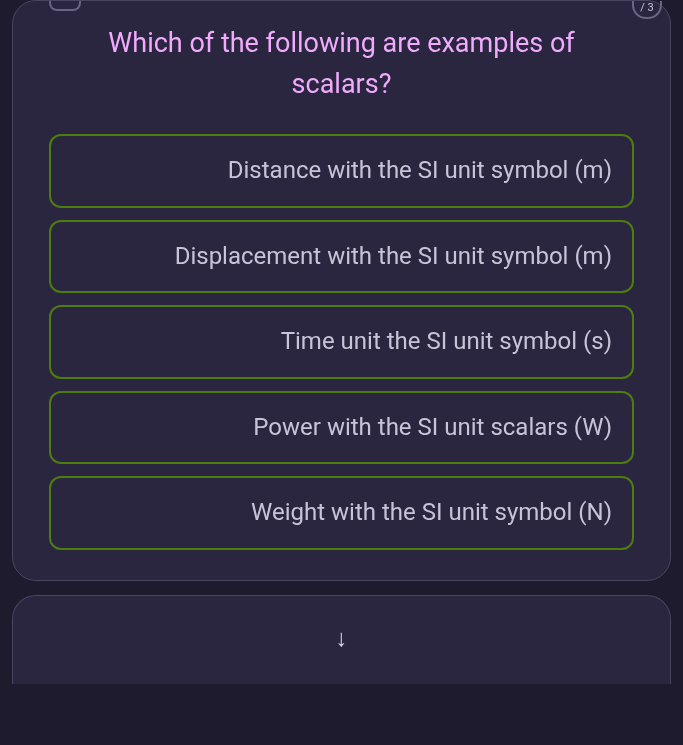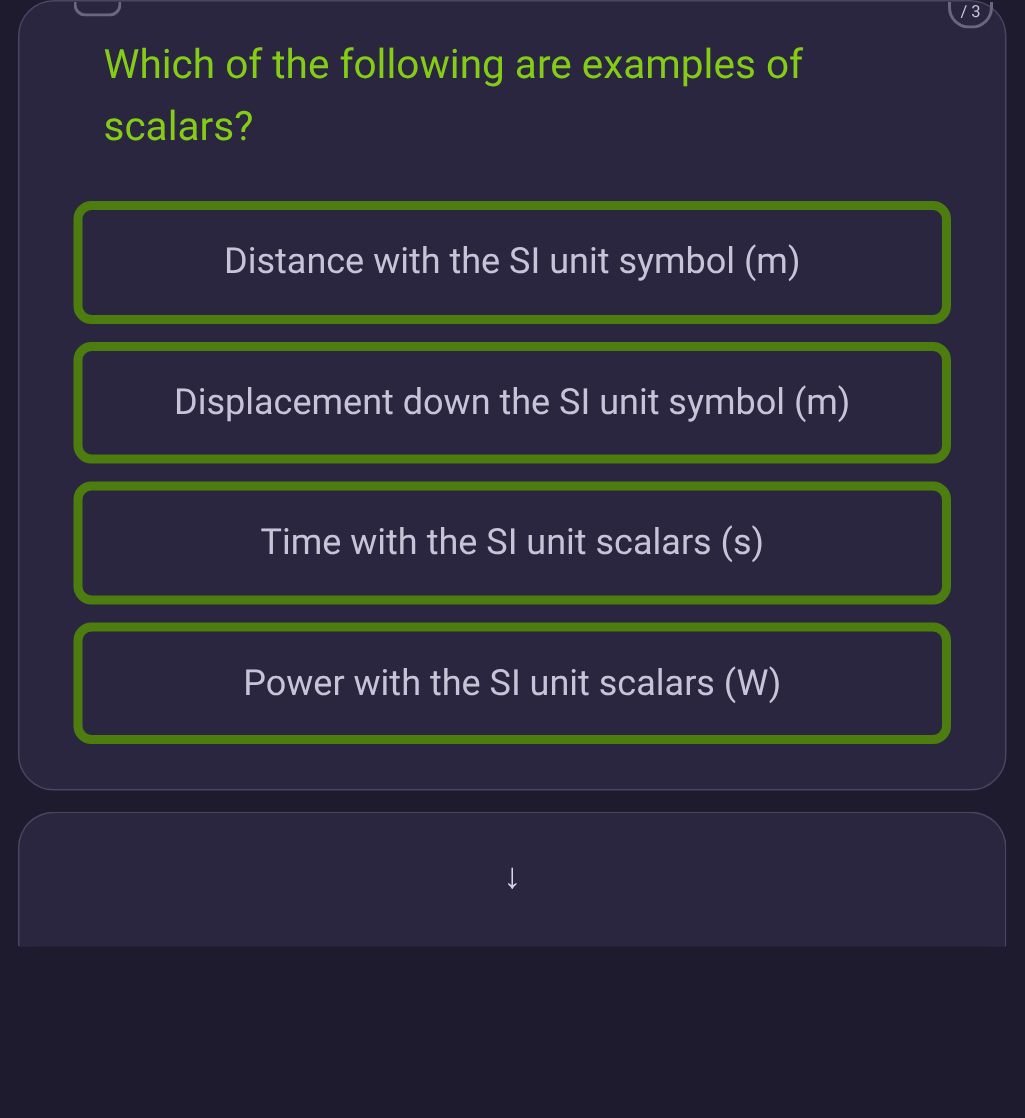--- a/index.html
+++ b/index.html
@@ -50,36 +50,37 @@
       border-top: none;
       border-radius: 0 0 14px 14px;
       display: flex;
       align-items: flex-start;
       justify-content: center;
       color: #c8c4d8;
       font-size: 11px;
       padding-top: 0;
     }
     .question {
-      color: #84cc16;
+      color: #f0abfc;
       font-size: 27px;
+      text-align: center;
       margin: 2px 20px 30px 20px;
       line-height: 1.5;
       font-weight: 400;
     }
     .options {
       display: flex;
       flex-direction: column;
       gap: 12px;
     }
     .option {
-      border: 6px solid #4d7c0f;
+      border: 2px solid #4d7c0f;
       border-radius: 12px;
       padding: 18px 20px;
-      text-align: center;
+      text-align: right;
       color: #c8c4d8;
       font-size: 24px;
       cursor: pointer;
       background: transparent;
       line-height: 1.4;
       font-weight: 400;
     }
     .scroll-prompt {
       margin: 14px 12px 0 12px;
       border: 1px solid #4a4560;
@@ -105,21 +106,22 @@
 <body>
 
 <div class="container">
   <div class="top-row">
     <div class="checkbox"></div>
     <div class="counter">/ 3</div>
   </div>
   <div class="question">Which of the following are examples of scalars?</div>
   <div class="options">
     <div class="option">Distance with the SI unit symbol (m)</div>
-    <div class="option">Displacement down the SI unit symbol (m)</div>
-    <div class="option">Time with the SI unit scalars (s)</div>
+    <div class="option">Displacement with the SI unit symbol (m)</div>
+    <div class="option">Time unit the SI unit symbol (s)</div>
     <div class="option">Power with the SI unit scalars (W)</div>
+    <div class="option">Weight with the SI unit symbol (N)</div>
   </div>
 </div>
 
 <div class="scroll-prompt">
   <span class="arrow-down">↓</span>
 </div>
 
 </body></html>

